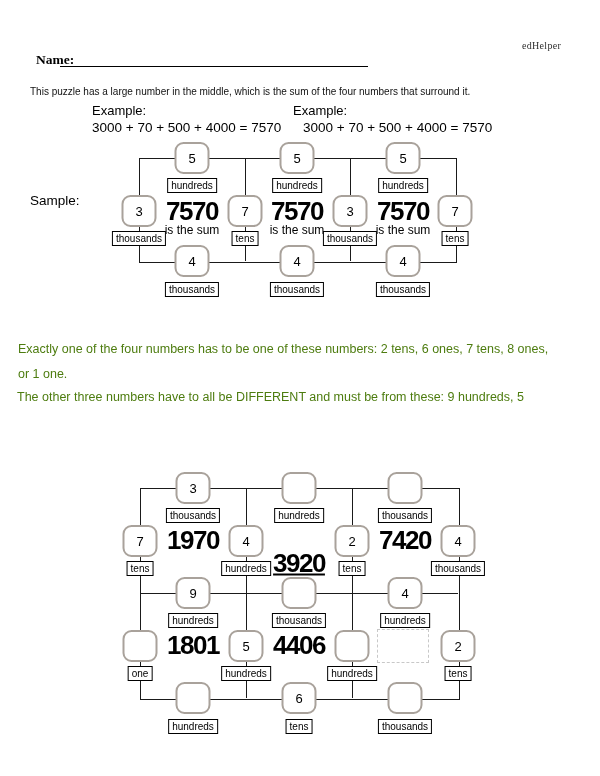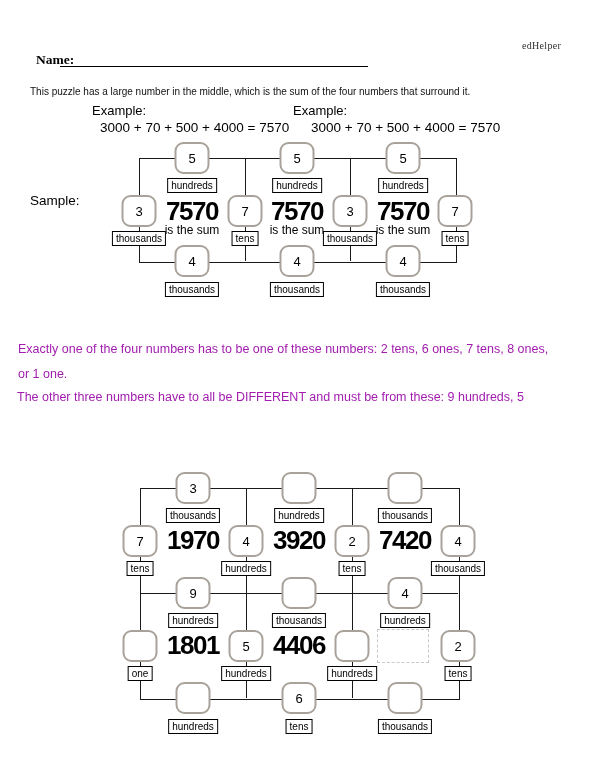--- a/index.html
+++ b/index.html
@@ -5,23 +5,23 @@
   html,body{margin:0;padding:0;background:#fff;}
   .page{
     position:relative;width:600px;height:776px;background:#ffffff;overflow:hidden;
     font-family:"Liberation Sans",sans-serif;color:#000;
   }
   .abs{position:absolute;white-space:nowrap;}
   .brand{font-family:"Liberation Serif",serif;font-size:10px;color:#2e2e2e;letter-spacing:.3px;}
   .name-label{font-family:"Liberation Serif",serif;font-weight:bold;font-size:13.5px;}
   .name-line{position:absolute;border-bottom:1.6px solid #000;}
   .small-text{font-size:10px;color:#111;}
-  .para-text{font-size:12.5px;color:#a21caf;}
+  .para-text{font-size:12.5px;color:#4d7c0f;}
   .example-label{font-size:13px;}
-  .equation{font-size:13.5px;margin-left:8px;}
+  .equation{font-size:13.5px;}
   .sample-label{font-size:13.5px;}
   .grid-rect{position:absolute;border:1.4px solid #1a1a1a;}
   .vline{position:absolute;width:1.4px;background:#1a1a1a;}
   .hline{position:absolute;height:1.4px;background:#1a1a1a;}
   .node{
     position:absolute;width:35px;height:32px;box-sizing:border-box;
     border:2.6px solid #a9a29b;border-radius:9px;background:#fff;
     transform:translate(-50%,-50%);display:flex;align-items:center;justify-content:center;
     font-size:13px;z-index:3;
   }
@@ -115,21 +115,21 @@
   <div class="abs para-text" style="left:18px;top:367px;">or 1 one.</div>
   <div class="abs para-text" style="left:17px;top:390px;">The other three numbers have to all be DIFFERENT and must be from these: 9 hundreds, 5</div>
 
   <div>
     <div class="grid-rect" style="left:140px;top:488px;width:318px;height:210px;"></div>
     <div class="vline" style="left:246px;top:488px;height:210px;"></div>
     <div class="vline" style="left:352px;top:488px;height:210px;"></div>
     <div class="hline" style="left:140px;top:593px;width:318px;"></div>
 
     <div class="sum" style="left:193px;top:540px;">1970</div>
-    <div class="sum" style="left:299px;top:540px;">3920</div>
+    <div class="sum" style="left:299px;top:563px;text-decoration:underline;">3920</div>
     <div class="sum" style="left:405px;top:540px;">7420</div>
 
     <div class="sum" style="left:193px;top:645px;">1801</div>
     <div class="sum" style="left:299px;top:645px;">4406</div>
     <div class="dashed-box" style="left:403px;top:646px;"></div>
 
     <div class="node" style="left:193px;top:488px;">
         <span>3</span>
       </div>
     <div class="unit" style="left:193px;top:508px;">thousands</div>

